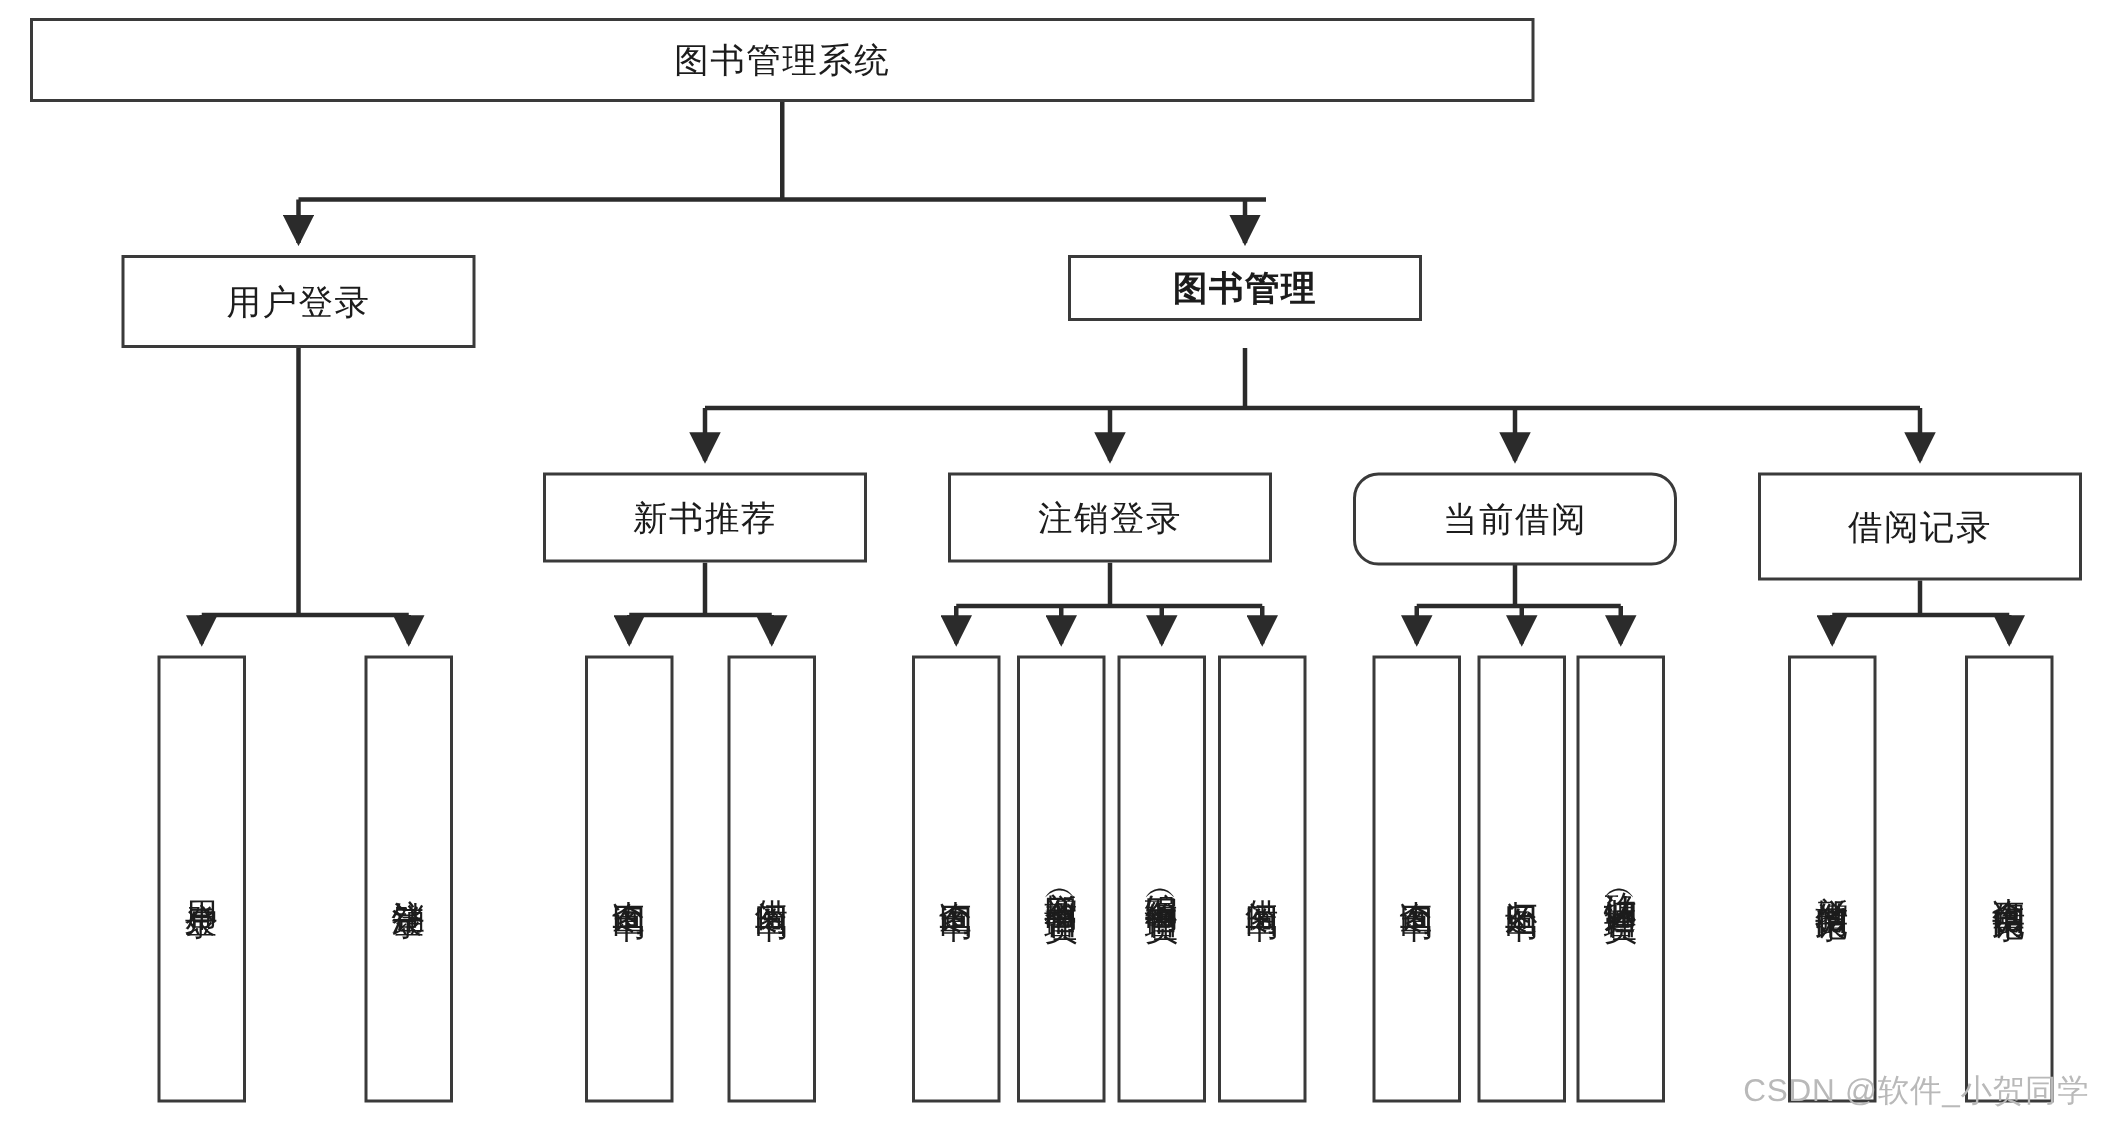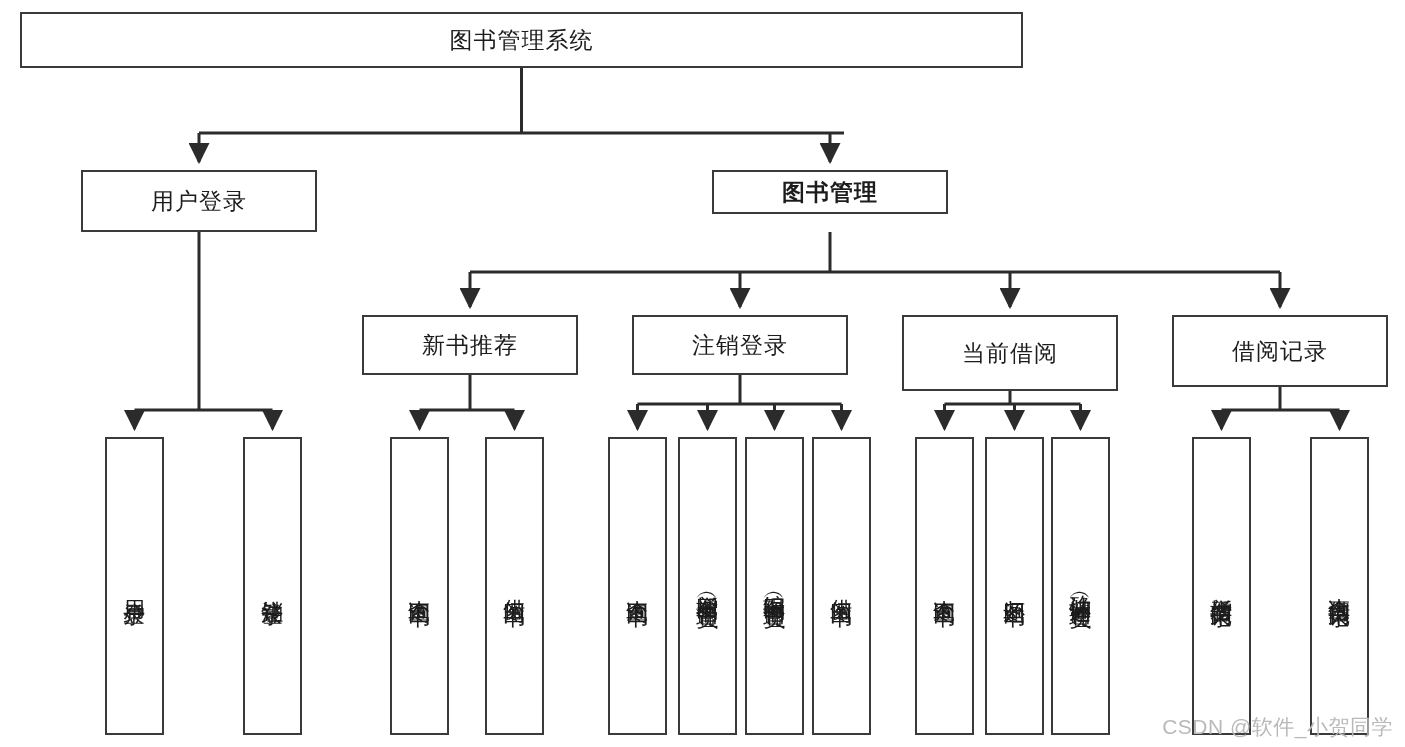--- a/index.html
+++ b/index.html
@@ -127,21 +127,21 @@
   <div class="node h" style="left:712px;top:170px;width:236px;height:44px;font-weight:bold;">
     <span>图书管理</span>
   </div>
 
   <div class="node h" style="left:362px;top:315px;width:216px;height:60px;">
     <span>新书推荐</span>
   </div>
   <div class="node h" style="left:632px;top:315px;width:216px;height:60px;">
     <span>注销登录</span>
   </div>
-  <div class="node h" style="left:902px;top:315px;width:216px;height:76px;">
+  <div class="node h" style="left:902px;top:315px;width:216px;height:62px;border-radius:17px;">
     <span>当前借阅</span>
   </div>
   <div class="node h" style="left:1172px;top:315px;width:216px;height:72px;">
     <span>借阅记录</span>
   </div>
 
   <div class="node v" style="left:105px;top:437px;width:59px;height:298px;">
     <span>用户登录</span>
   </div>
   <div class="node v" style="left:243px;top:437px;width:59px;height:298px;">

